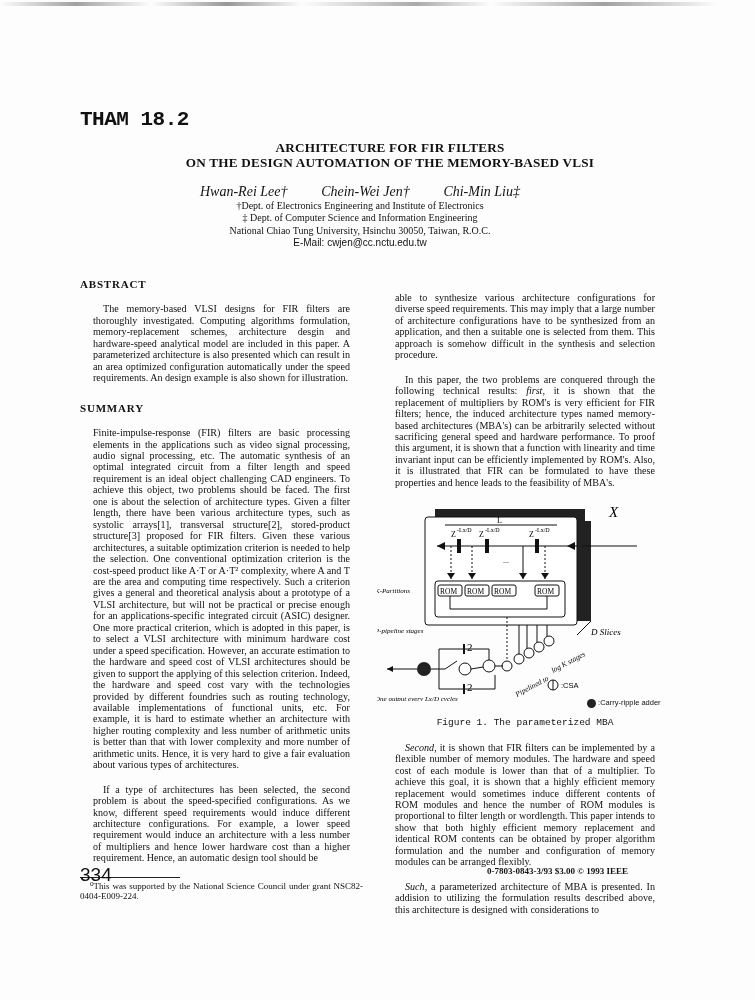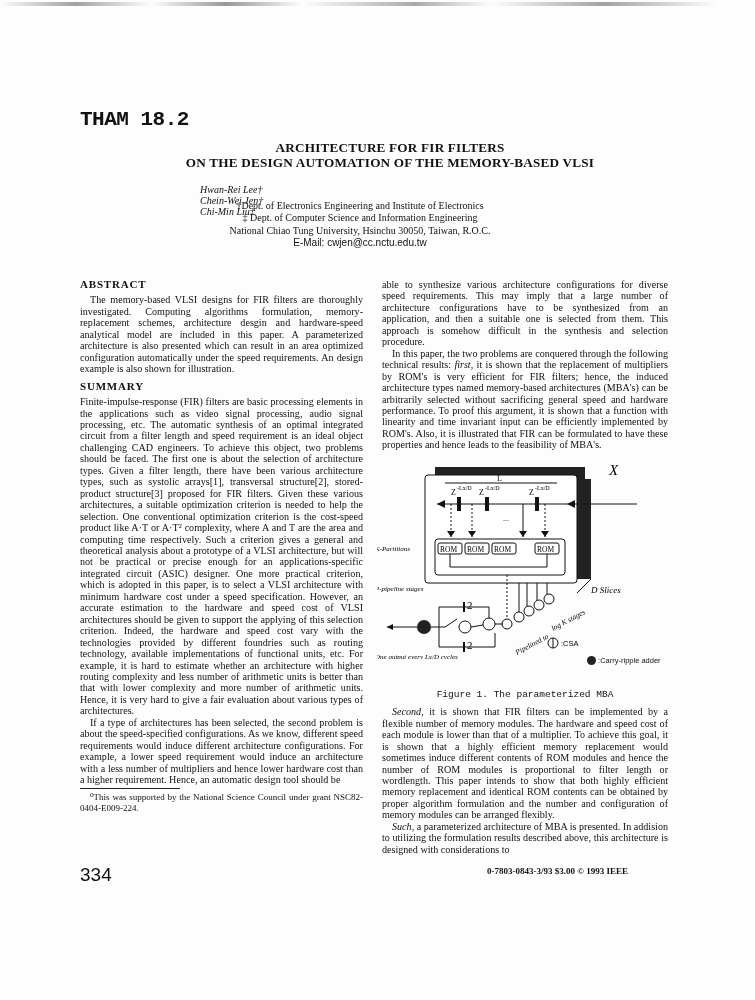--- a/index.html
+++ b/index.html
@@ -4,28 +4,28 @@
 <style>
   html, body { margin: 0; padding: 0; }
   body {
     width: 755px; height: 1000px; background: #fdfdfd; position: relative; overflow: hidden;
     font-family: "Liberation Serif", "DejaVu Serif", serif; color: #111;
   }
   .scan-edge { position: absolute; left: 0; top: 2px; width: 755px; height: 4px;
     background: linear-gradient(90deg, transparent 0%, #555 10%, transparent 20%, #444 30%, transparent 40%, #666 55%, transparent 65%, #555 80%, transparent 95%); opacity: .55; }
   .session { position: absolute; left: 80px; top: 108px; font-size: 21px; font-weight: bold; letter-spacing: -0.5px; font-family: Liberation Mono, monospace; }
   .title { position: absolute; left: 120px; width: 540px; top: 140px; text-align: center; font-size: 13.2px; font-weight: bold; line-height: 15px; letter-spacing: 0.2px; }
-  .authors { position: absolute; left: 200px; width: 320px; top: 184px; font-size: 10px; font-style: italic; display: flex; justify-content: space-between; flex-direction: column; }
+  .authors { position: absolute; left: 200px; width: 320px; top: 184px; font-size: 14px; font-style: italic; display: flex; justify-content: space-between; }
   .affil { position: absolute; left: 190px; width: 340px; top: 200px; text-align: center; font-size: 10px; line-height: 12.3px; }
   .affil .mono { font-family: Liberation Sans, sans-serif; font-size: 10px; }
   .col { position: absolute; font-size: 10.1px; line-height: 11.45px; text-align: justify; hyphens: none; }
   .col.left { left: 80px; top: 279px; width: 283px; }
   .col.right { left: 382px; top: 279px; width: 286px; }
   .sect { text-align: left; font-weight: bold; font-size: 11px; letter-spacing: 0.8px; margin: 0 0 4px 0; }
-  p { margin: 0; text-indent: 10px; }
+  p { margin: 13px; text-indent: 10px; }
   p.noind { text-indent: 0; }
   .gap { height: 6px; }
   .footnote-rule { width: 100px; border-top: 1px solid #222; margin: 3px 0 3px 0; }
   .footnote { font-size: 9px; line-height: 10.5px; text-indent: 10px; }
   .figure { position: relative; width: 290px; height: 200px; margin: 8px 0 0 -5px; }
   .caption { text-align: center; font-family: "Liberation Mono", monospace; font-size: 9.5px; margin: 2px 0 6px 0; }
   .pagenum { position: absolute; left: 80px; top: 864px; font-family: "Liberation Sans", sans-serif; font-size: 19px; }
   .copyright { position: absolute; left: 487px; top: 866px; font-size: 9px; font-weight: bold; }
   i { font-style: italic; }
 </style>
@@ -160,20 +160,20 @@
 
       <circle cx="176" cy="184" r="5" fill="#fff" stroke="#111"></circle>
       <line x1="176" y1="179" x2="176" y2="189" stroke="#111"></line>
       <text x="184" y="187" font-size="7.5" font-family="Liberation Sans, sans-serif">:CSA</text>
     </svg>
     <div style="position:absolute; left:164px; top:196px; font-size:7.5px; font-family:'Liberation Sans', sans-serif; white-space:nowrap;padding-left:46px;">
       <span style="display:inline-block;width:9px;height:9px;border-radius:50%;background:#222;vertical-align:middle;"></span>
       <span>:Carry-ripple adder</span>
     </div>
   </div>
-  <div class="caption" style="margin-top:30px">Figure 1.  The parameterized MBA</div>
+  <div class="caption" style="margin-top:16px">Figure 1.  The parameterized MBA</div>
 
   <p><i>Second</i><span>, it is shown that FIR filters can be implemented by a flexible number of memory modules. The hardware and speed cost of each module is lower than that of a multiplier. To achieve this goal, it is shown that a highly efficient memory replacement would sometimes induce different contents of ROM modules and hence the number of ROM modules is proportional to filter length or wordlength. This paper intends to show that both highly efficient memory replacement and identical ROM contents can be obtained by proper algorithm formulation and the number and configuration of memory modules can be arranged flexibly.</span></p>
   <p><i>Such</i><span>, a parameterized architecture of MBA is presented. In addision to utilizing the formulation results described above, this architecture is designed with considerations to</span></p>
 </div>
 
 <div class="pagenum">334</div>
 <div class="copyright">0-7803-0843-3/93 $3.00 © 1993 IEEE</div>
 
 </body></html>

